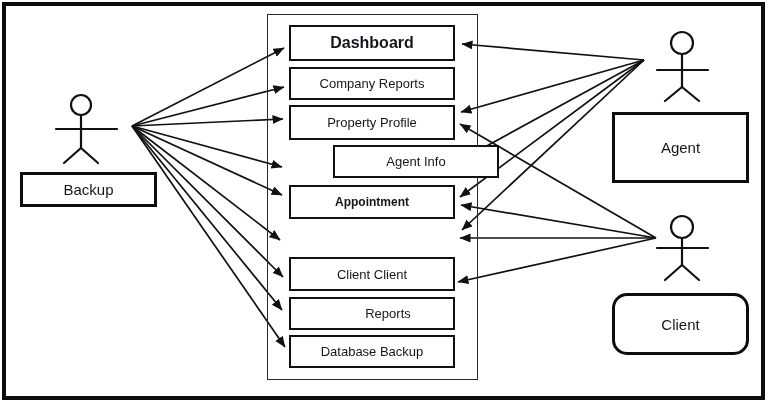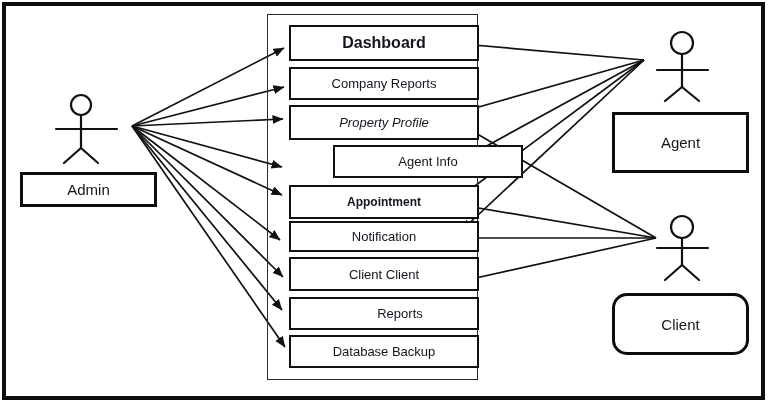--- a/index.html
+++ b/index.html
@@ -5,33 +5,33 @@
   html,body{margin:0;padding:0;background:#fff;}
   .stage{position:relative;width:768px;height:401px;background:#ffffff;
          font-family:"Liberation Sans", sans-serif;overflow:hidden;}
   .frame{position:absolute;left:2px;top:2px;width:755px;height:390px;
          border:4.5px solid #0d0d0d;background:transparent;}
   svg.wires{position:absolute;left:0;top:0;width:768px;height:401px;}
   .box{position:absolute;display:flex;align-items:center;justify-content:center;
        background:#ffffff;color:#15151e;text-align:center;box-sizing:border-box;}
   .container{position:absolute;left:267px;top:14px;width:211px;height:366px;
              border:1.5px solid #2a2a2a;box-sizing:border-box;background:transparent;}
-  .module{left:289px;width:190px;border:2px solid #111111;font-size:13px;}
+  .module{left:289px;width:166px;border:2px solid #111111;font-size:13px;}
   .m-dashboard{top:25px;height:36px;font-size:16px;font-weight:600;}
   .m-company-profile{top:67px;height:33px;}
-  .m-property-profile{top:105px;height:35px;font-style:italic;}
+  .m-property-profile{top:105px;height:35px;}
   .m-agent-info{top:145px;height:33px;margin-left:44px;}
   .m-appointment{top:185px;height:34px;font-size:12px;font-weight:600;}
   .m-notification{top:221px;height:31px;}
   .m-client-profile{top:257px;height:34px;}
   .m-reports{top:297px;height:33px;padding-left:32px;}
   .m-database-backup{top:335px;height:33px;}
   .actor-box{border:3.5px solid #0d0d0d;font-size:15px;}
   .a-admin{left:20px;top:172px;width:137px;height:35px;}
-  .a-agent{left:612px;top:112px;width:137px;height:61px;}
+  .a-agent{left:612px;top:112px;width:137px;height:71px;}
   .a-client{left:612px;top:293px;width:137px;height:62px;border-radius:15px;}
   line,circle{stroke:#111111;fill:none;}
   .figure line{stroke-width:2.2px;stroke-linecap:round;}
   .figure circle{stroke-width:2.2px;fill:#ffffff;}
   .conn{stroke-width:1.7px;}
 </style>
 </head>
 <body>
 
 <div class="stage">
@@ -97,22 +97,21 @@
 
   <div class="frame"></div>
 
   <div class="container"></div>
 
   <div class="box module m-dashboard">Dashboard</div>
   <div class="box module m-company-profile">Company Reports</div>
   <div class="box module m-property-profile">Property Profile</div>
   <div class="box module m-agent-info">Agent Info</div>
   <div class="box module m-appointment">Appointment</div>
-  <div class="box module m-notification">Notification</div>
   <div class="box module m-client-profile">Client Client</div>
   <div class="box module m-reports">Reports</div>
   <div class="box module m-database-backup">Database Backup</div>
 
-  <div class="box actor-box a-admin">Admin</div>
+  <div class="box actor-box a-admin">Backup</div>
   <div class="box actor-box a-agent">Agent</div>
   <div class="box actor-box a-client">Client</div>
 
 </div>
 
 </body></html>

